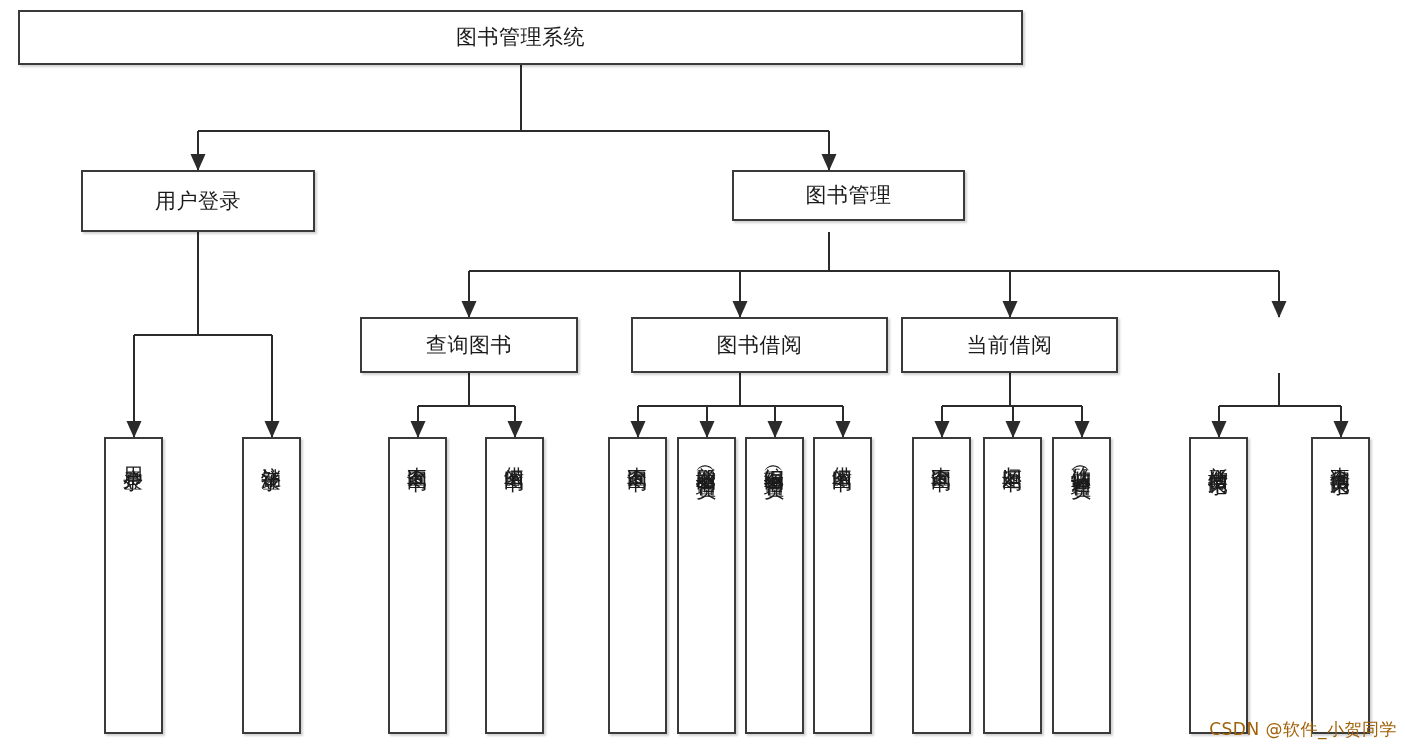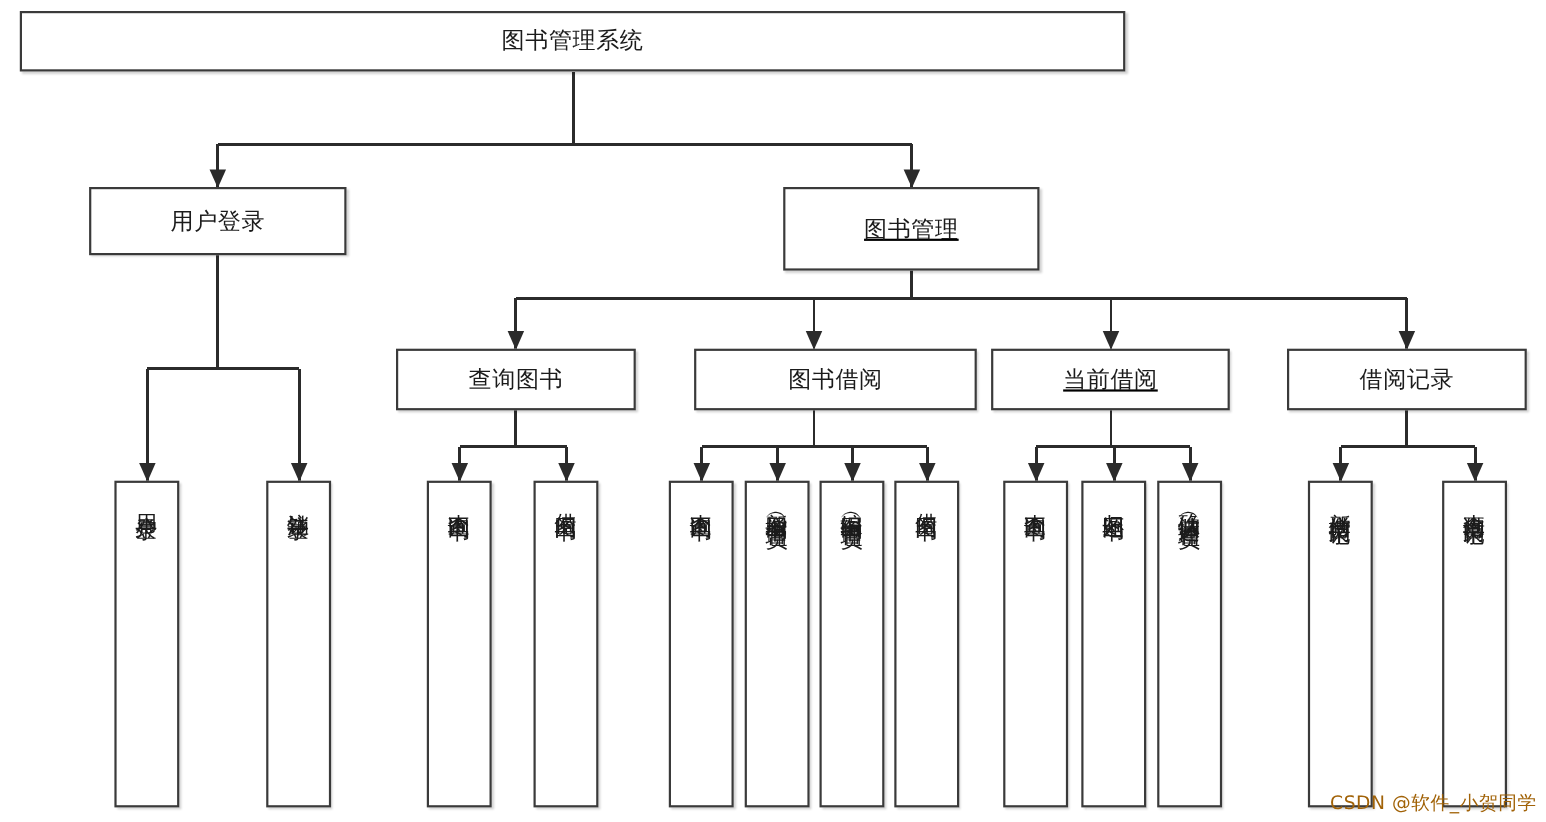--- a/index.html
+++ b/index.html
@@ -129,35 +129,32 @@
       <polygon points="1333.5,421 1348.5,421 1341,438" fill="#2b2b2b"></polygon>
     </svg>
 
   <div class="node" style="left: 18px; top: 10px; width: 1005px; height: 55px;">
     <span class="label">图书管理系统</span>
   </div>
 
   <div class="node" style="left: 81px; top: 170px; width: 234px; height: 62px;">
     <span class="label">用户登录</span>
   </div>
-  <div class="node" style="left: 712px; top: 170px; width: 233px; height: 76px; text-decoration: underline;">
+  <div class="node" style="left: 732px; top: 170px; width: 233px; height: 51px;">
     <span class="label">图书管理</span>
   </div>
 
   <div class="node" style="left: 360px; top: 317px; width: 218px; height: 56px;">
     <span class="label">查询图书</span>
   </div>
   <div class="node" style="left: 631px; top: 317px; width: 257px; height: 56px;">
     <span class="label">图书借阅</span>
   </div>
-  <div class="node" style="left: 901px; top: 317px; width: 217px; height: 56px; text-decoration: underline;">
+  <div class="node" style="left: 901px; top: 317px; width: 217px; height: 56px;">
     <span class="label">当前借阅</span>
-  </div>
-  <div class="node" style="left: 1170px; top: 317px; width: 218px; height: 56px;">
-    <span class="label">借阅记录</span>
   </div>
 
   <div class="node vertical" style="left: 104px; top: 437px; width: 59px; height: 297px;">
     <span class="label">用户登录</span>
   </div>
   <div class="node vertical" style="left: 242px; top: 437px; width: 59px; height: 297px;">
     <span class="label">注销登录</span>
   </div>
 
   <div class="node vertical" style="left: 388px; top: 437px; width: 59px; height: 297px;">

